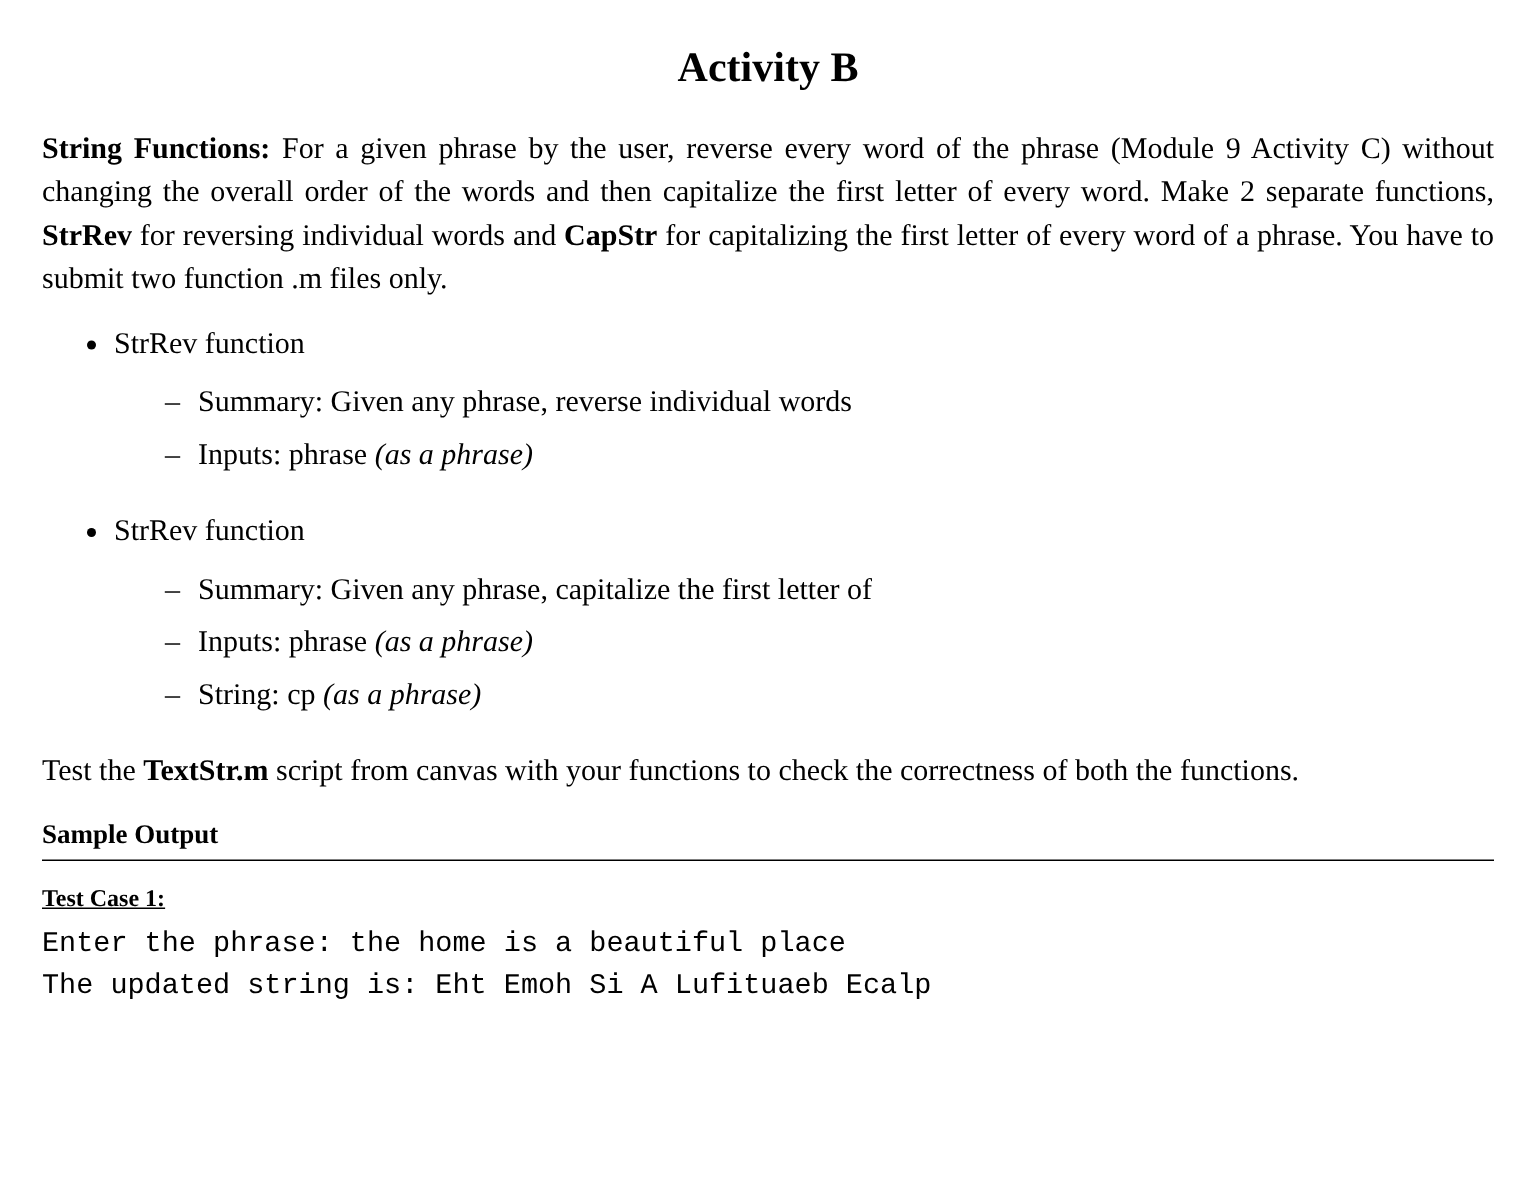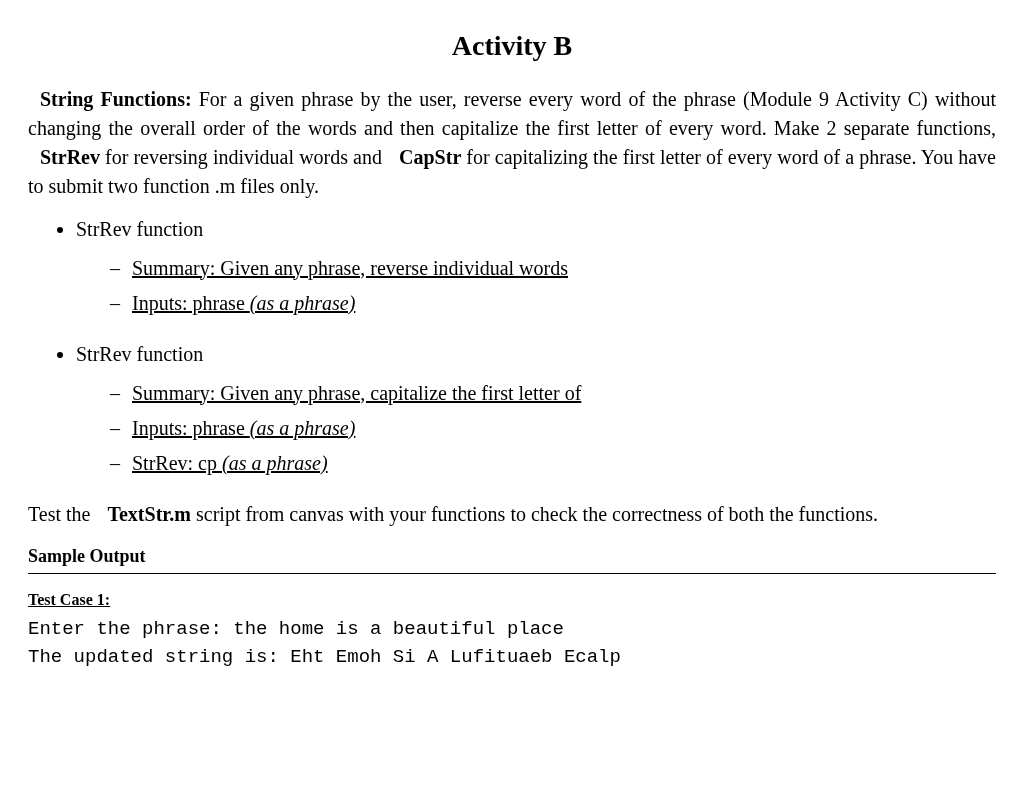--- a/index.html
+++ b/index.html
@@ -20,40 +20,39 @@
   h1.title {
     text-align: center;
     font-weight: bold;
     font-size: 28px;
     margin: 6px 0 18px 0;
   }
   .para {
     text-align: justify;
     margin: 0 0 14px 0;
   }
-  .bold { font-weight: bold; margin-left: 12px; }
+  .bold { font-weight: bold; }
   ul.outer {
     list-style: disc;
     margin: 0 0 10px 0;
     padding-left: 48px;
   }
   ul.outer > li {
     margin-top: 6px;
     margin-bottom: 22px;
   }
   ul.inner {
     list-style: none;
     margin: 10px 0 0 0;
     padding-left: 34px;
   }
   ul.inner > li {
     position: relative;
     margin: 6px 0;
     padding-left: 22px;
-    text-decoration: underline;
   }
   ul.inner > li::before {
     content: "–";
     position: absolute;
     left: 0;
     top: 0;
   }
   .ital { font-style: italic; }
   .sample-heading {
     font-weight: bold;
@@ -92,21 +91,21 @@
       <ul class="inner">
         <li><span>Summary: Given any phrase, reverse individual words</span></li>
         <li><span>Inputs: phrase </span><span class="ital">(as a phrase)</span></li>
       </ul>
     </li>
     <li>
       <span>StrRev function</span>
       <ul class="inner">
         <li><span>Summary: Given any phrase, capitalize the first letter of</span></li>
         <li><span>Inputs: phrase </span><span class="ital">(as a phrase)</span></li>
-        <li><span>StrRev: cp </span><span class="ital">(as a phrase)</span></li>
+        <li><span>String: cp </span><span class="ital">(as a phrase)</span></li>
       </ul>
     </li>
   </ul>
 
   <p class="para">
     <span>Test the </span><span class="bold">TextStr.m</span><span> script from canvas with your functions to check the correctness of both the functions.</span>
   </p>
 
   <div class="sample-heading">Sample Output</div>
 

